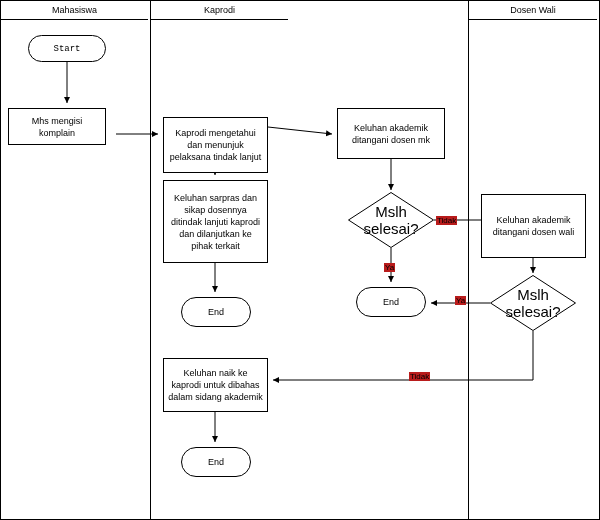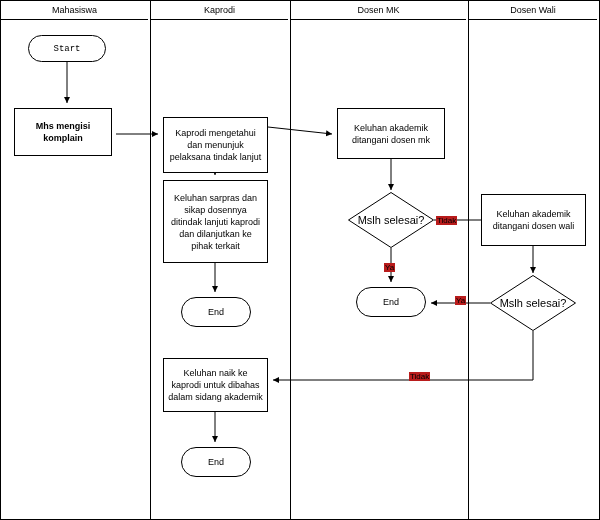--- a/index.html
+++ b/index.html
@@ -76,21 +76,21 @@
   }
   .diamond-label {
     position: absolute;
     left: 0;
     top: 0;
     width: 100%;
     height: 100%;
     display: flex;
     align-items: center;
     justify-content: center;
-    font-size: 11px;
+    font-size: 15px;
     color: #000000;
     text-align: center;
   }
   .edge-label {
     position: absolute;
     font-size: 8px;
     color: #000000;
     background: #b91c1c;
     padding: 0 1px;
     white-space: nowrap;
@@ -120,25 +120,20 @@
 <div id="canvas">
 
   <div class="swimlane first" style="left:0px; width:150px;">
     <div class="lane-header">
       <span>Mahasiswa</span>
     </div>
   </div>
   <div class="swimlane" style="left:150px; width:140px;">
     <div class="lane-header">
       <span>Kaprodi</span>
-    </div>
-  </div>
-  <div class="swimlane" style="left:290px; width:178px;">
-    <div class="lane-header">
-      <span>Dosen MK</span>
     </div>
   </div>
   <div class="swimlane last-edge" style="left:468px; width:132px;">
     <div class="lane-header">
       <span>Dosen Wali</span>
     </div>
   </div>
 
   <svg class="connectors" viewBox="0 0 600 520">
     <defs>
@@ -171,21 +166,21 @@
       <path d="M533,331 L533,380 L273,380" marker-end="url(#arrow)"></path>
 
       <line x1="215" y1="407" x2="215" y2="442" marker-end="url(#arrow)"></line>
     </g>
   </svg>
 
   <div class="node terminator" style="left:28px; top:35px; width:78px; height:27px;font-family:Liberation Mono, monospace;">
     <span>Start</span>
   </div>
 
-  <div class="node process" style="left:14px; top:108px; width:98px; height:48px;font-weight:bold;">
+  <div class="node process" style="left:8px; top:108px; width:98px; height:37px;">
     <span>Mhs mengisi komplain</span>
   </div>
 
   <div class="node process" style="left:163px; top:117px; width:105px; height:56px;">
     <span>Kaprodi mengetahui dan menunjuk pelaksana tindak lanjut</span>
   </div>
 
   <div class="node process" style="left:163px; top:180px; width:105px; height:83px;">
     <span>Keluhan sarpras dan sikap dosennya ditindak lanjuti kaprodi dan dilanjutkan ke pihak terkait</span>
   </div>
@@ -203,21 +198,21 @@
   </div>
 
   <div class="node process" style="left:337px; top:108px; width:108px; height:51px;">
     <span>Keluhan akademik ditangani dosen mk</span>
   </div>
 
   <div class="node terminator" style="left:356px; top:287px; width:70px; height:30px;">
     <span>End</span>
   </div>
 
-  <div class="node process" style="left:481px; top:194px; width:105px; height:52px;">
+  <div class="node process" style="left:481px; top:194px; width:105px; height:64px;">
     <span>Keluhan akademik ditangani dosen wali</span>
   </div>
 
   <div class="diamond-wrap" style="left:348px; top:192px; width:86px; height:56px;">
     <svg class="diamond-shape" viewBox="0 0 86 56" preserveAspectRatio="none">
       <polygon points="43,0.5 85.5,28 43,55.5 0.5,28" fill="#ffffff" stroke="#000000" stroke-width="1"></polygon>
     </svg>
     <div class="diamond-label">Mslh selesai?</div>
   </div>
 

